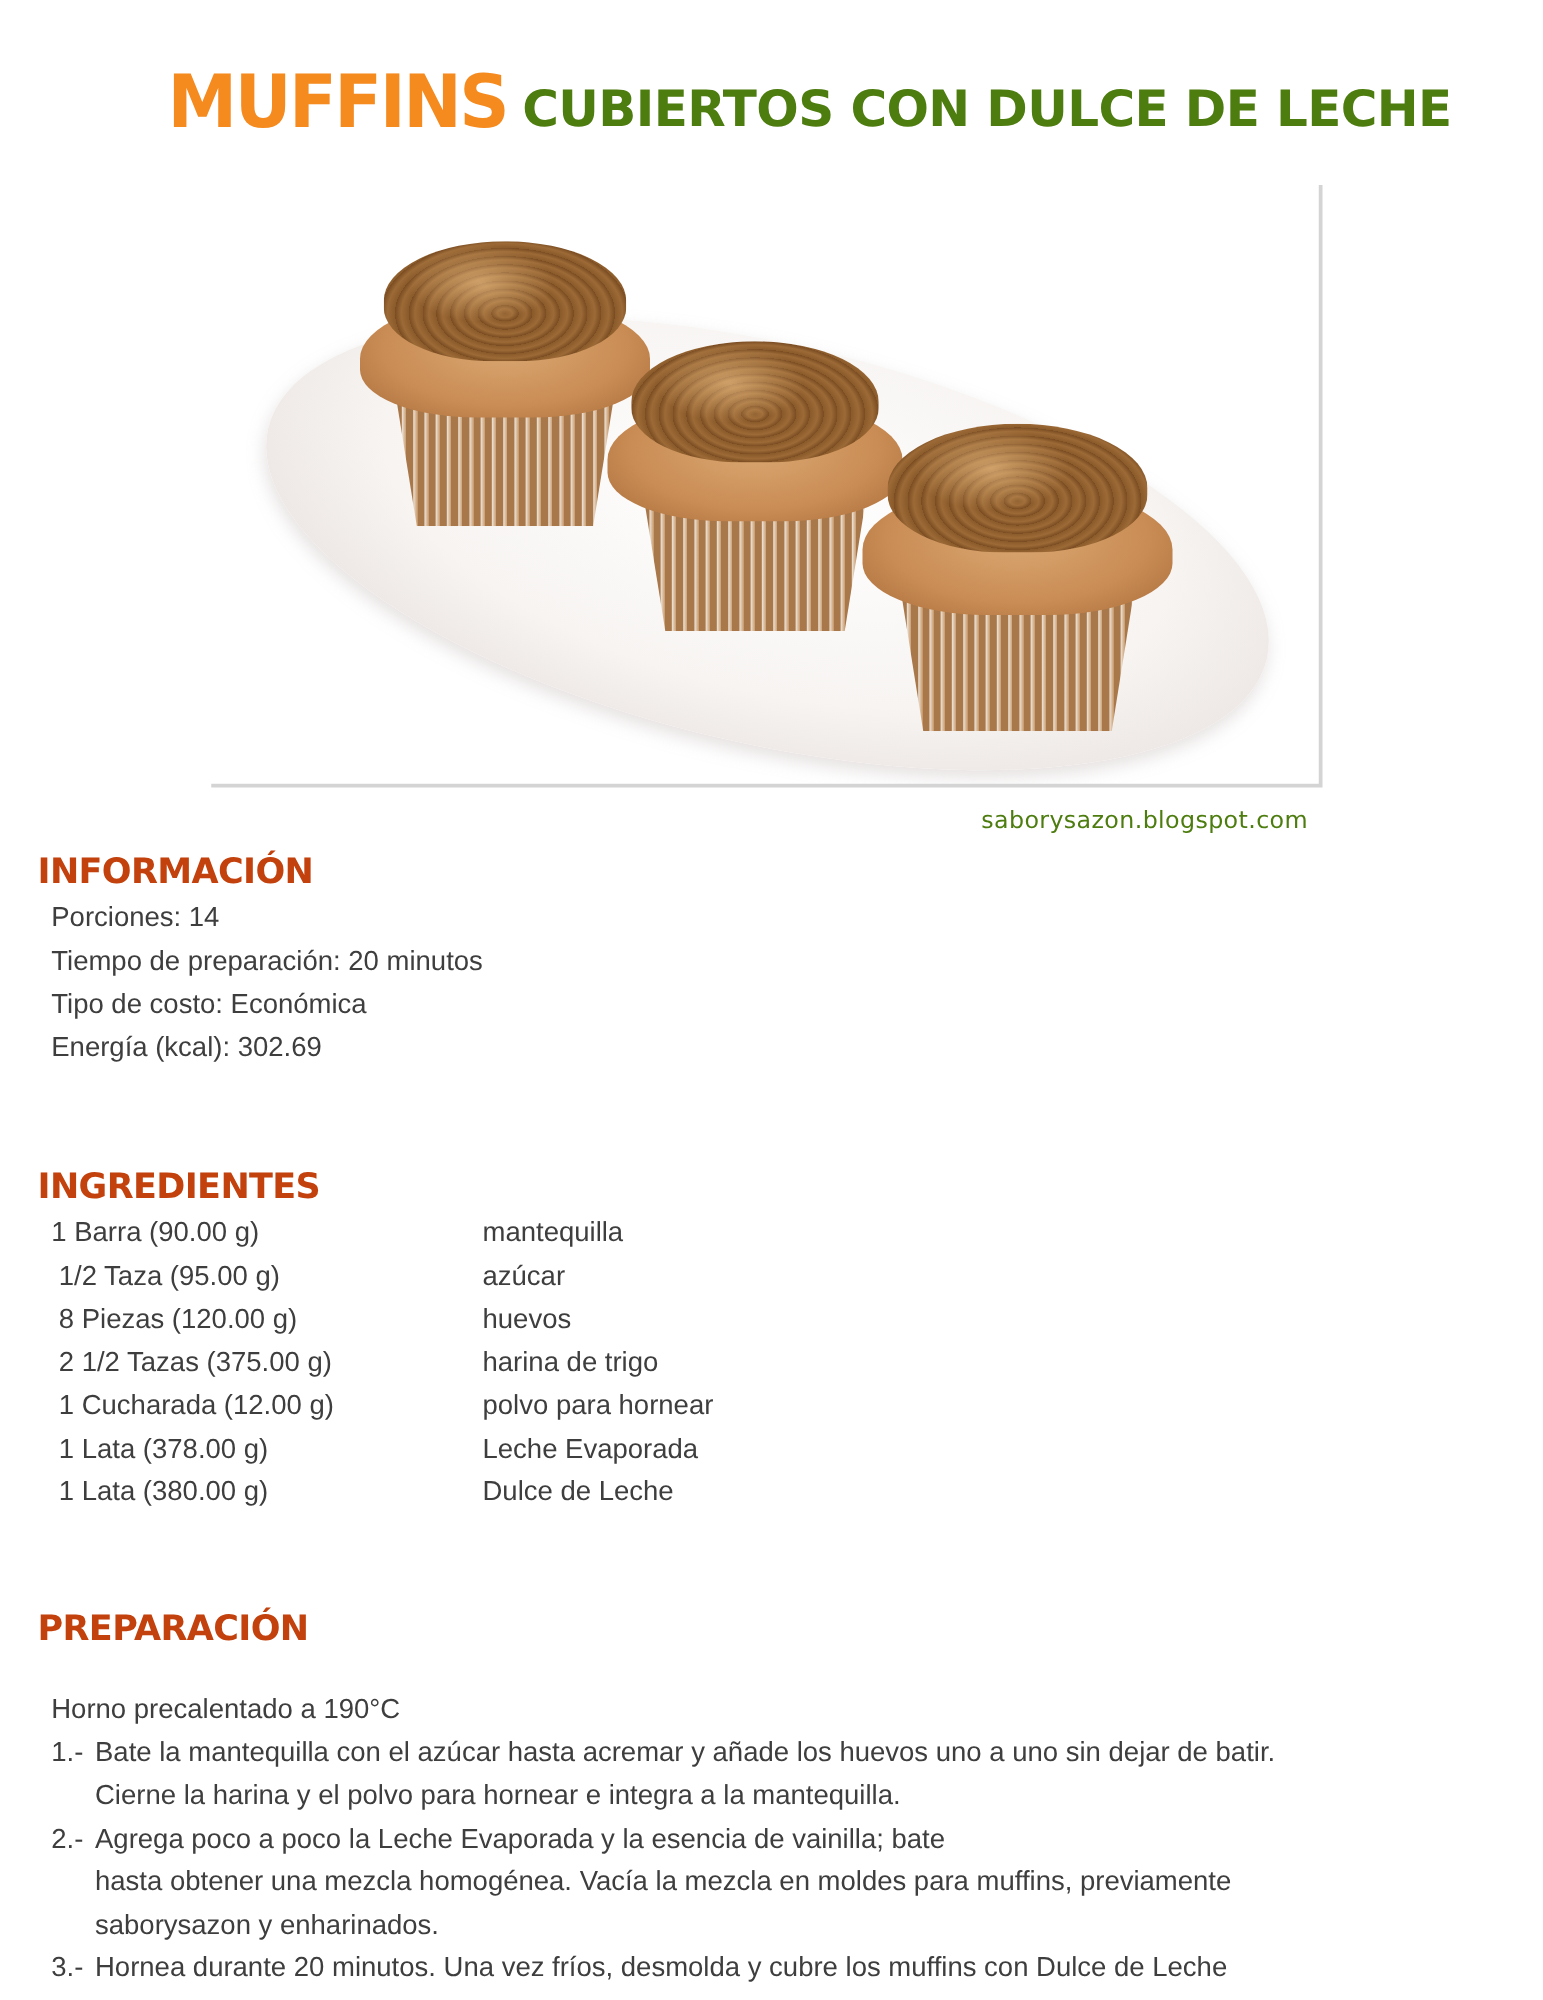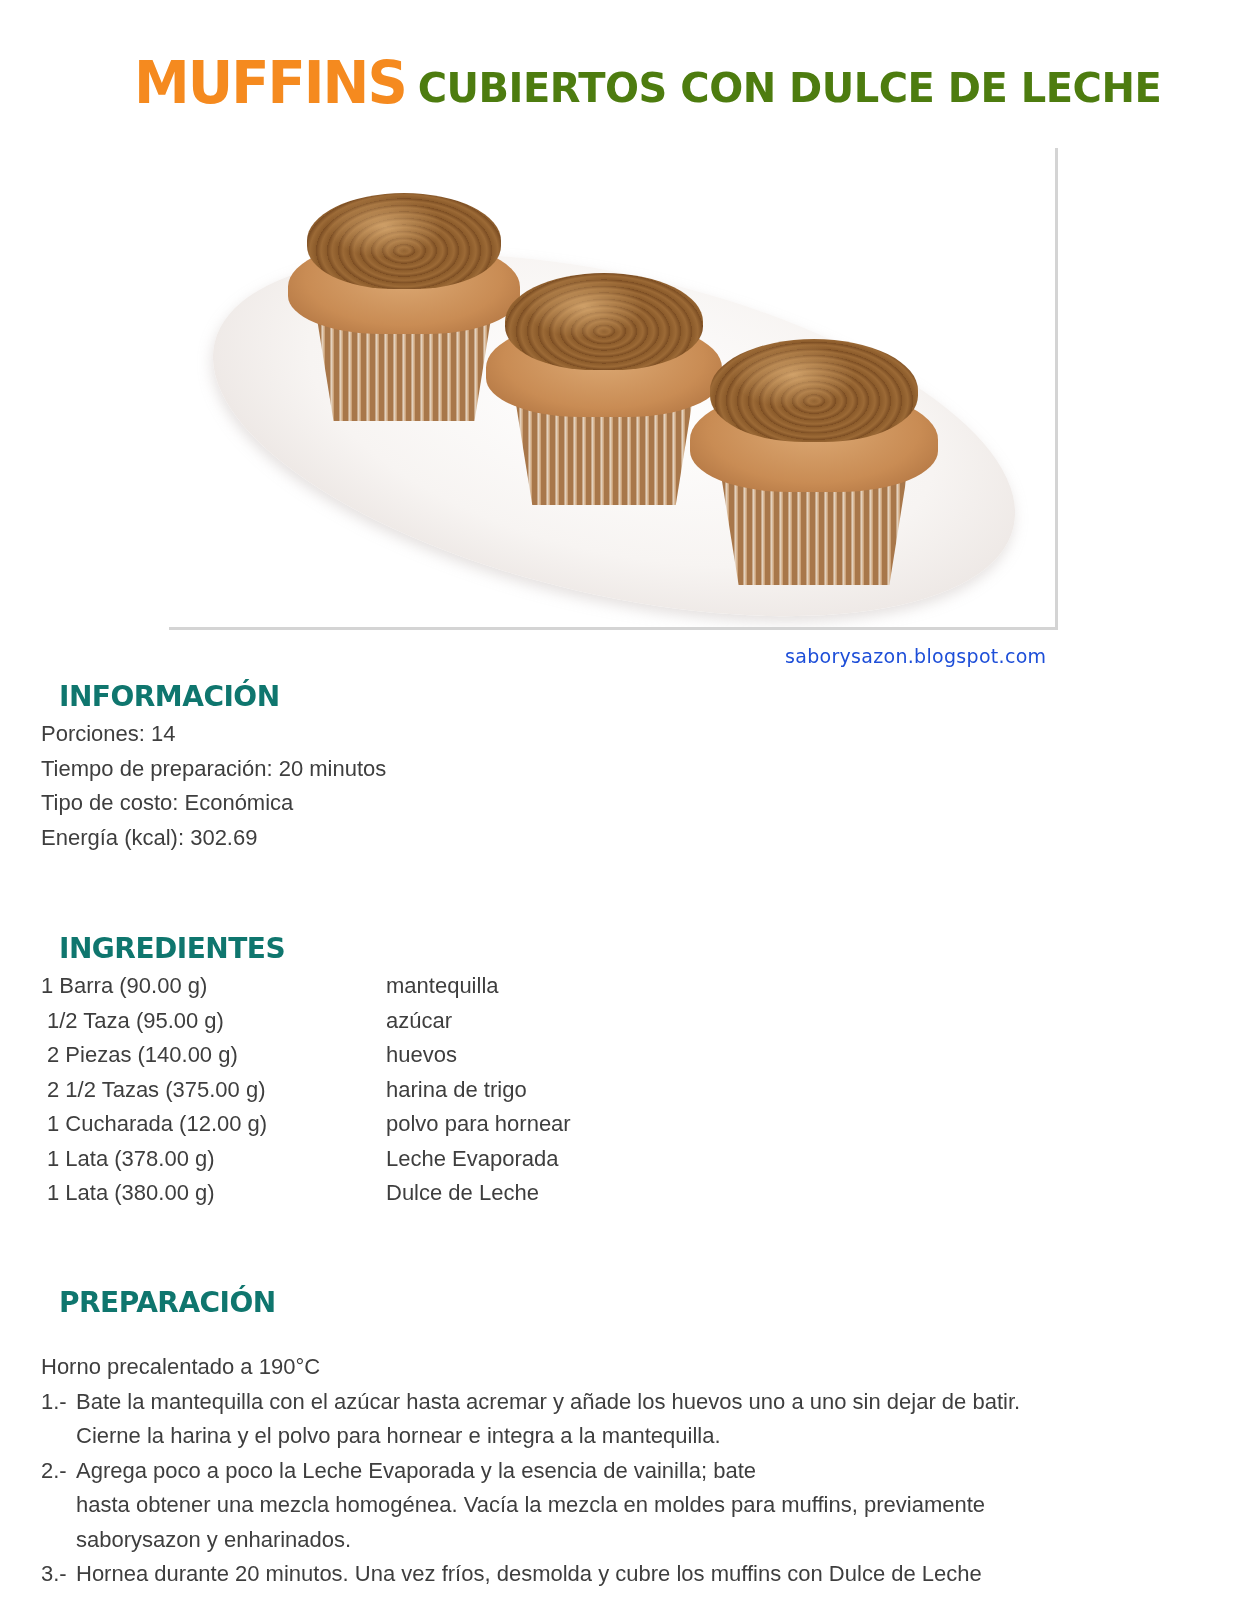--- a/index.html
+++ b/index.html
@@ -50,28 +50,28 @@
     .muffin .frost {
       position: absolute; top: 0; left: 8%; width: 84%; height: 42%;
       border-radius: 50% 50% 45% 45%;
       background:
         radial-gradient(ellipse at 40% 35%, rgba(255,210,150,0.55) 0%, rgba(255,210,150,0) 35%),
         repeating-radial-gradient(ellipse at 50% 60%, #8a5a2a 0px, #9c6a36 6px, #7a4c22 11px);
     }
     
     .watermark {
       position: absolute; left: 785px; top: 645px;
-      font-family: "DejaVu Sans", sans-serif; font-size: 19px; color: #1d4ed8;
+      font-family: "DejaVu Sans", sans-serif; font-size: 19px; color: #4d7c0f;
       letter-spacing: 0.3px;
     }
     
     .section-heading {
-      position: absolute; left: 59px;
+      position: absolute; left: 30px;
       font-family: "DejaVu Sans", sans-serif; font-weight: bold;
-      color: #0f766e; font-size: 28px; letter-spacing: -0.5px;
+      color: #c2410c; font-size: 28px; letter-spacing: -0.5px;
     }
     .info { position: absolute; left: 41px; top: 717px; }
     .info .row { font-size: 22px; line-height: 34.5px; white-space: nowrap; }
     .ingredients { position: absolute; left: 41px; top: 969px; width: 700px; }
     .ingredients .row { display: flex; font-size: 22px; line-height: 34.5px; white-space: nowrap; }
     .ingredients .qty { width: 345px; }
     .ingredients .row.indent .qty { padding-left: 6px; width: 339px; }
     .prep { position: absolute; left: 41px; top: 1350px; width: 1180px; }
     .prep .row { font-size: 22px; line-height: 34.5px; white-space: nowrap; }
     .prep .step { display: flex; }
@@ -118,21 +118,21 @@
 <div class="ingredients">
   <div class="row">
     <span class="qty">1 Barra (90.00 g)</span>
     <span class="name">mantequilla</span>
   </div>
   <div class="row indent">
     <span class="qty">1/2 Taza (95.00 g)</span>
     <span class="name">azúcar</span>
   </div>
   <div class="row indent">
-    <span class="qty">2 Piezas (140.00 g)</span>
+    <span class="qty">8 Piezas (120.00 g)</span>
     <span class="name">huevos</span>
   </div>
   <div class="row indent">
     <span class="qty">2 1/2 Tazas (375.00 g)</span>
     <span class="name">harina de trigo</span>
   </div>
   <div class="row indent">
     <span class="qty">1 Cucharada (12.00 g)</span>
     <span class="name">polvo para hornear</span>
   </div>

